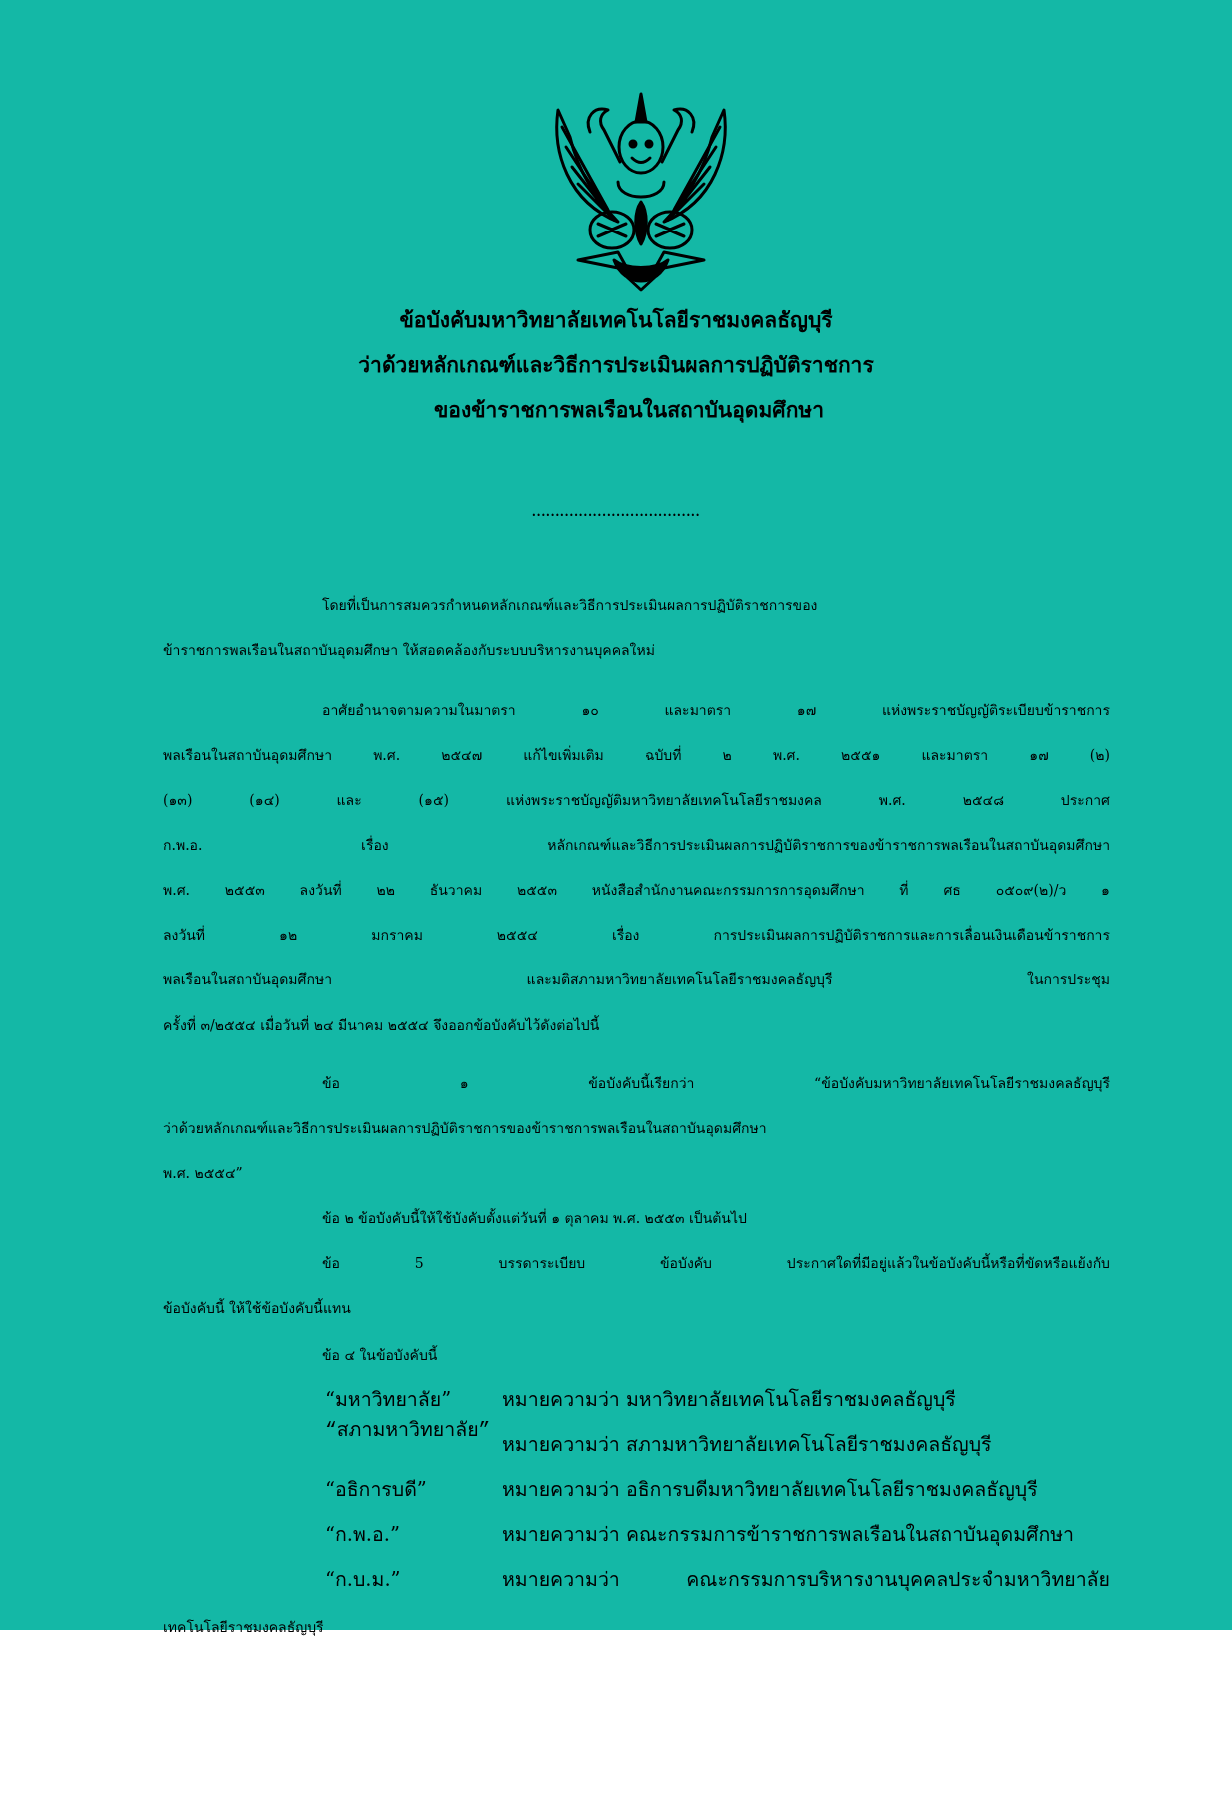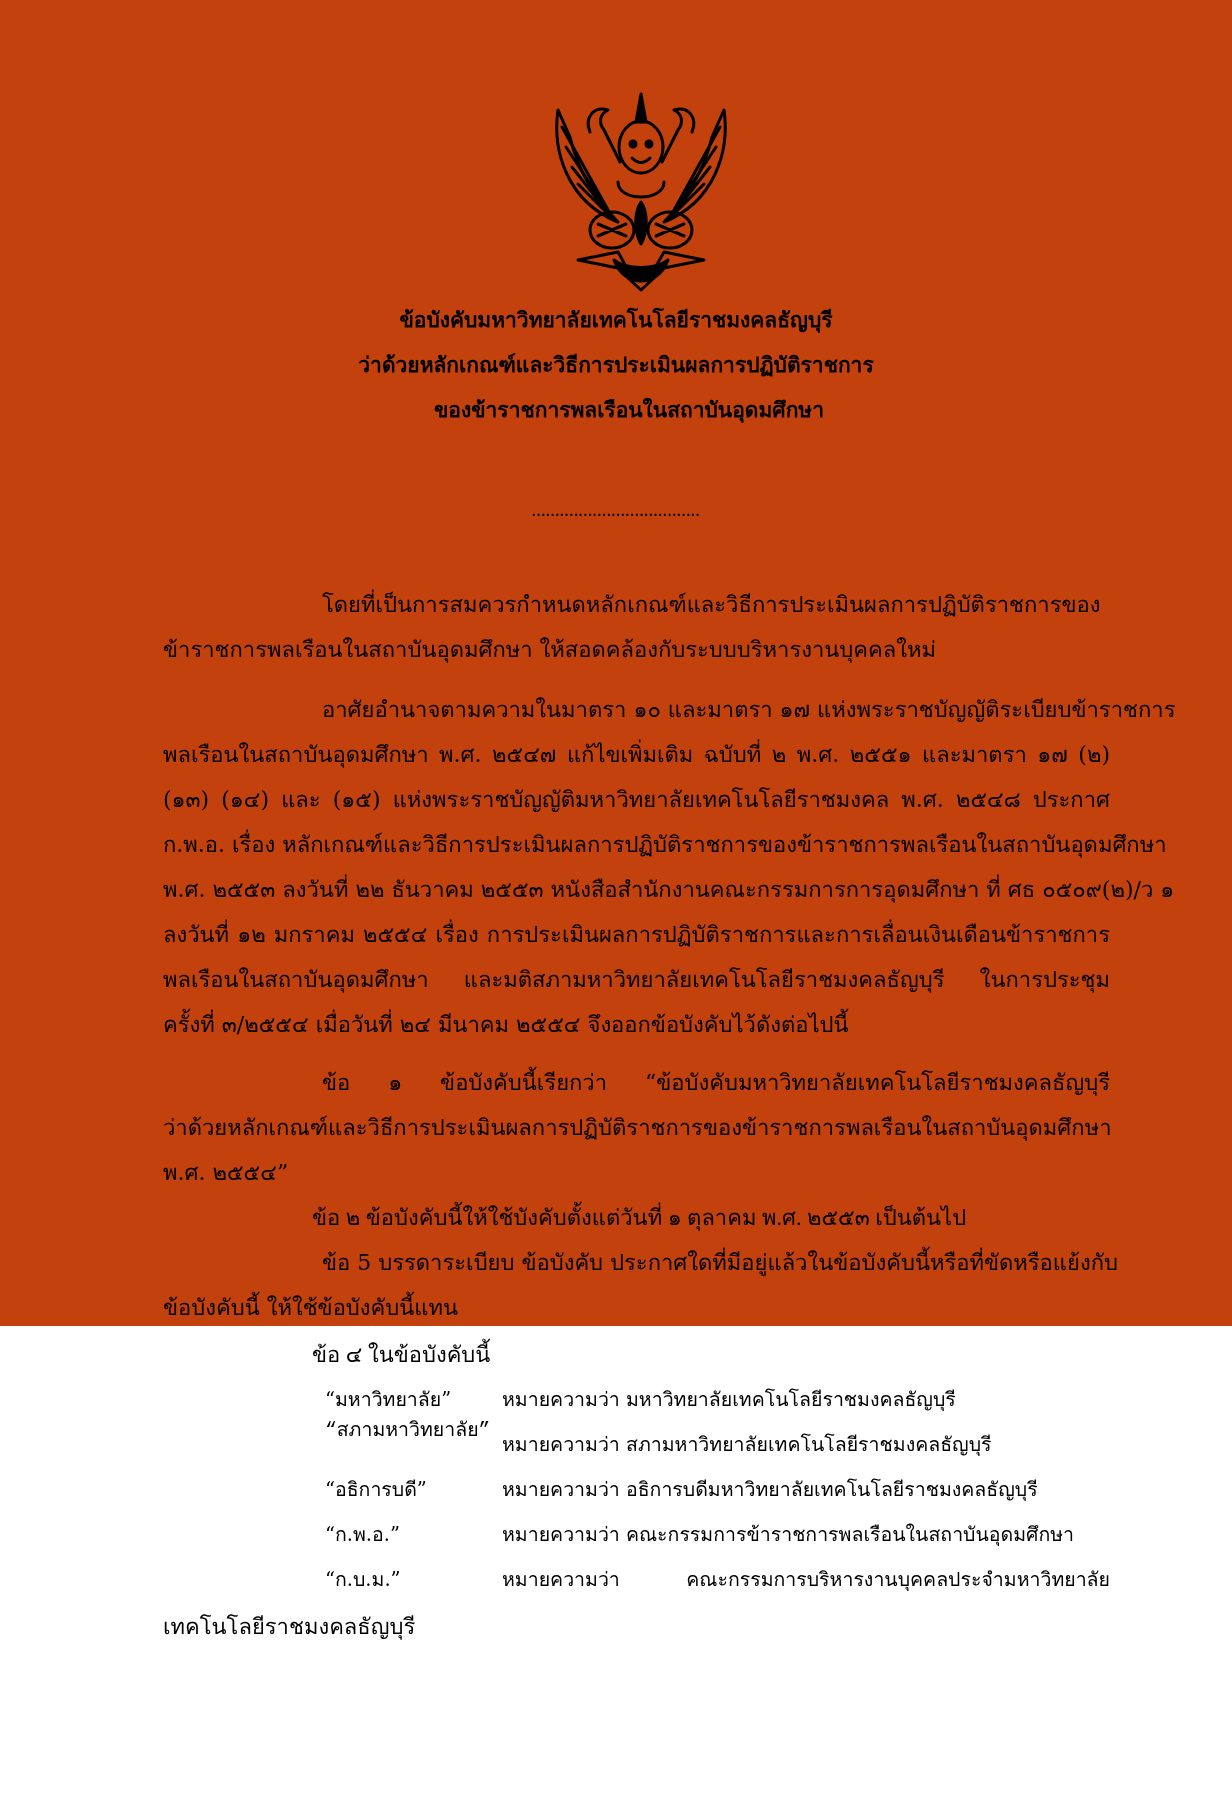--- a/index.html
+++ b/index.html
@@ -1,27 +1,27 @@
 <!DOCTYPE html>
 <html><head>
 <meta charset="utf-8">
 <style>
   html, body { margin: 0; padding: 0; background: #ffffff; }
   body { width: 1232px; height: 1801px; position: relative; overflow: hidden;
          font-family: "DejaVu Serif", "Liberation Serif", serif; color: #000; }
-  .page { position: absolute; left: 0; top: 0; width: 1232px; height: 1326px; background: #c2410c; }
+  .page { position: absolute; left: 0; top: 0; width: 1232px; height: 1630px; background: #14b8a6; }
   .emblem { position: absolute; left: 548px; top: 92px; width: 186px; height: 200px; }
   .title { position: absolute; left: 0; width: 1232px; text-align: center;
            font-weight: bold; font-size: 21px; line-height: 30px; white-space: nowrap; }
   .dots { position: absolute; left: 0; width: 1232px; text-align: center; top: 502px;
           font-size: 12px; letter-spacing: 0.5px; font-weight: bold; line-height: 20px; }
-  .line { position: absolute; font-size: 22px; line-height: 30px; white-space: nowrap; }
+  .line { position: absolute; font-size: 14px; line-height: 30px; white-space: nowrap; }
   .full { left: 163px; width: 947px; text-align: justify; text-align-last: justify; }
   .ind { left: 322px; width: 788px; text-align: justify; text-align-last: justify; }
-  .indl { left: 312px; font-family: Liberation Serif, serif; }
+  .indl { left: 322px; }
   .left { left: 163px; }
   .def-term { position: absolute; left: 325px; font-size: 19.5px; line-height: 30px; white-space: nowrap; }
   .def-mean { position: absolute; left: 502px; font-size: 19.5px; line-height: 30px; white-space: nowrap; }
   .def-mean.just { width: 608px; text-align: justify; text-align-last: justify; }
 </style>
 </head>
 <body>
 
 <div class="page">
 

